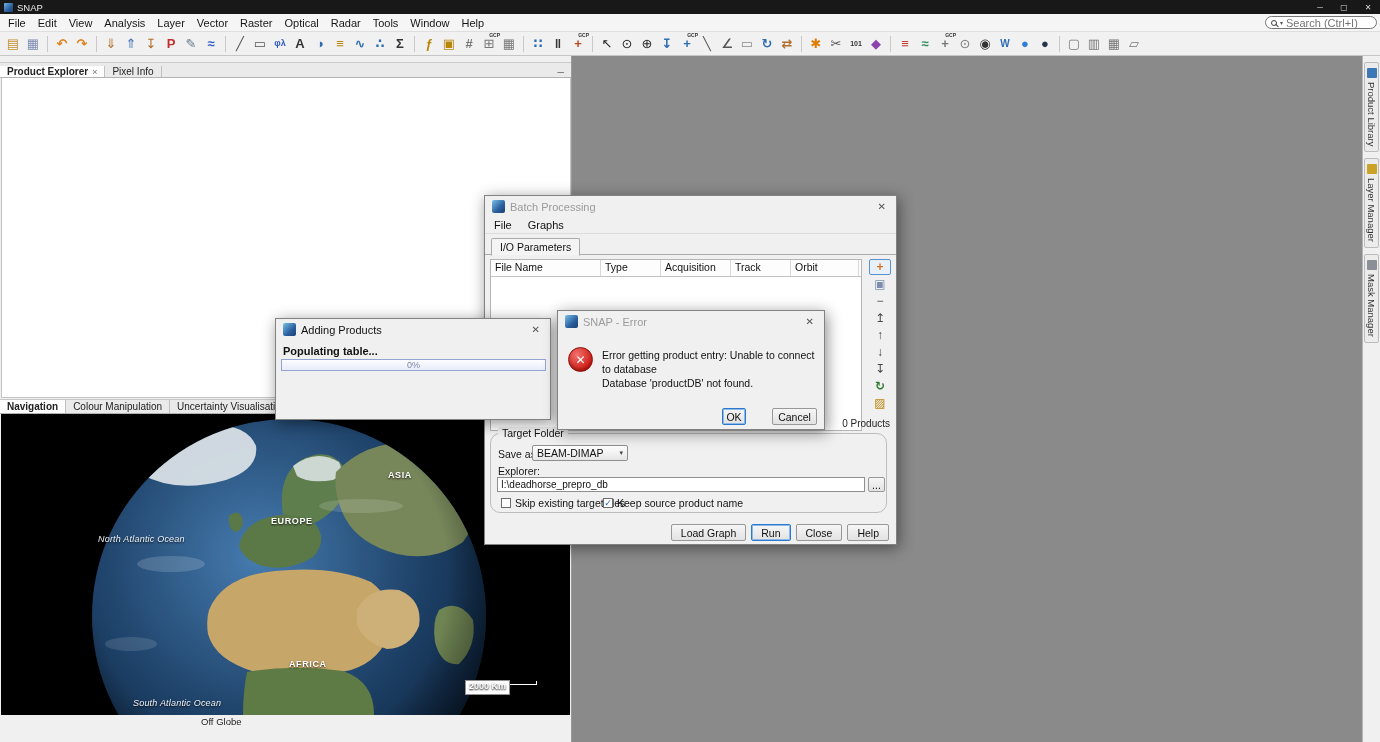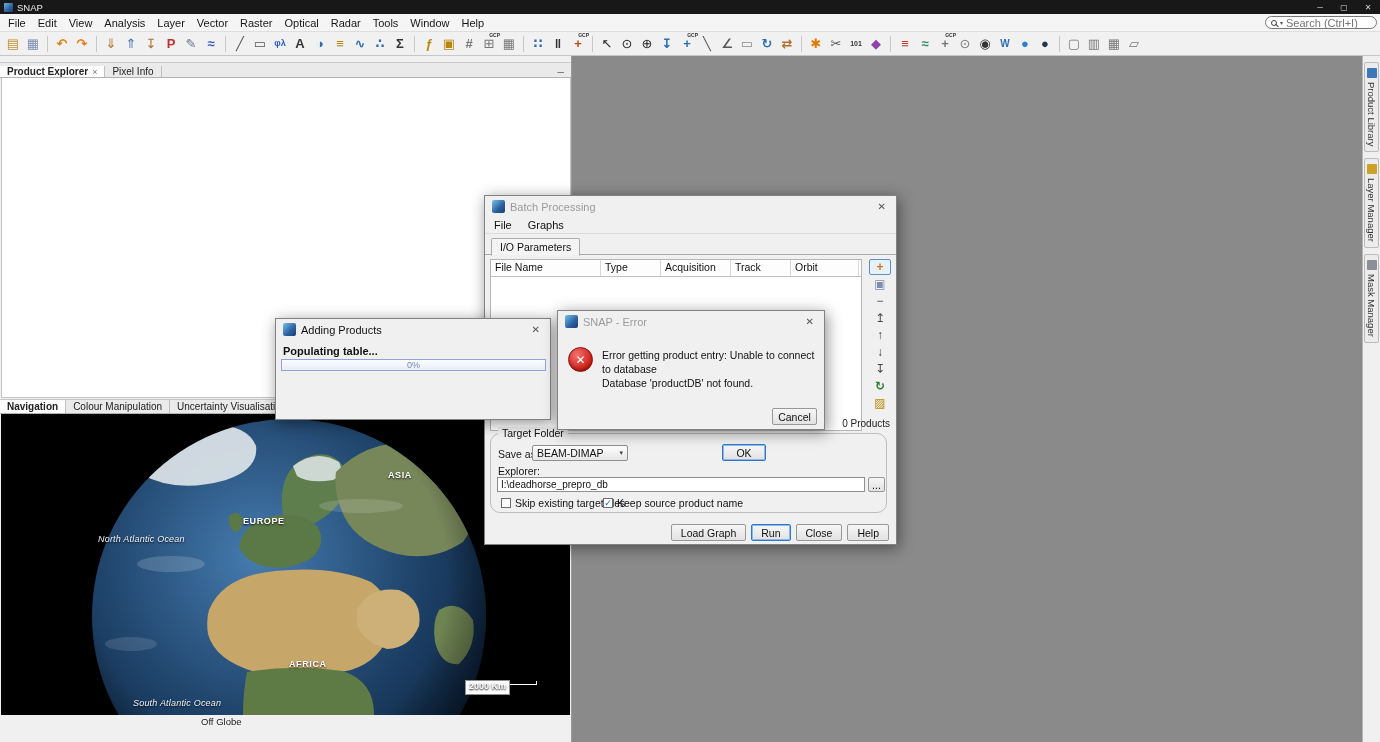--- a/index.html
+++ b/index.html
@@ -119,21 +119,21 @@
     font-size:9px; color:#7c87ab; overflow:hidden; }
   .progress .fill { position:absolute; left:0; top:0; bottom:0; width:0%; background:#f0a13a; }
   
   #error { left:557px; top:310px; width:268px; height:120px; z-index:30; }
   .err-ico { position:absolute; left:10px; top:36px; width:25px; height:25px; border-radius:50%;
     background:radial-gradient(circle at 35% 30%,#f3716d,#cb1a12 75%); border:1px solid #8f0d08;
     color:#fff; display:flex; align-items:center; justify-content:center; font-size:12px; font-weight:bold;
     box-shadow:inset 0 -2px 3px rgba(0,0,0,.25); }
   .err-text { position:absolute; left:44px; top:37px; font-size:10.5px; line-height:14px; color:#111; }
   .err-buttons { position:absolute; left:0; top:97px; width:100%; }
-  .err-buttons .ok { position:absolute; left:164px; width:44px;margin-top:36px; }
+  .err-buttons .ok { position:absolute; left:164px; width:24px; }
   .err-buttons .cancel { position:absolute; left:214px; width:45px; }
 </style>
 </head>
 <body>
 
 <div id="app">
 
   <div class="titlebar">
     <span class="tb-ico"></span>
     <span class="tb-title">SNAP</span>
@@ -539,21 +539,21 @@
           <path d="M438,196 Q458,184 472,206 Q476,232 458,250 Q440,252 434,228 Q431,208 438,196 Z" fill="#6f8453"></path>
           <ellipse cx="390" cy="338" rx="7" ry="14" fill="#6f8453" transform="rotate(18 390 338)"></ellipse>
           <ellipse cx="170" cy="150" rx="34" ry="8" fill="#fff" opacity="0.16"></ellipse>
           <ellipse cx="360" cy="92" rx="42" ry="7" fill="#fff" opacity="0.14"></ellipse>
           <ellipse cx="250" cy="310" rx="40" ry="9" fill="#fff" opacity="0.13"></ellipse>
           <ellipse cx="130" cy="230" rx="26" ry="7" fill="#fff" opacity="0.12"></ellipse>
           <circle cx="288" cy="202" r="197" fill="url(#rim)"></circle>
         </g>
       </svg>
       <span class="glabel" style="left:387px;top:56px;">ASIA</span>
-      <span class="glabel" style="left:242px;top:102px;">EUROPE</span>
+      <span class="glabel" style="left:242px;top:102px;padding-left:28px;">EUROPE</span>
       <span class="glabel" style="left:288px;top:245px;">AFRICA</span>
       <span class="glabel ocean" style="left:97px;top:120px;">North Atlantic Ocean</span>
       <span class="glabel ocean" style="left:132px;top:284px;">South Atlantic Ocean</span>
       <div class="scale">
         <div class="txt">2000 Km</div>
         <div class="bar"></div>
       </div>
     </div>
 
     <div class="nav-status">

